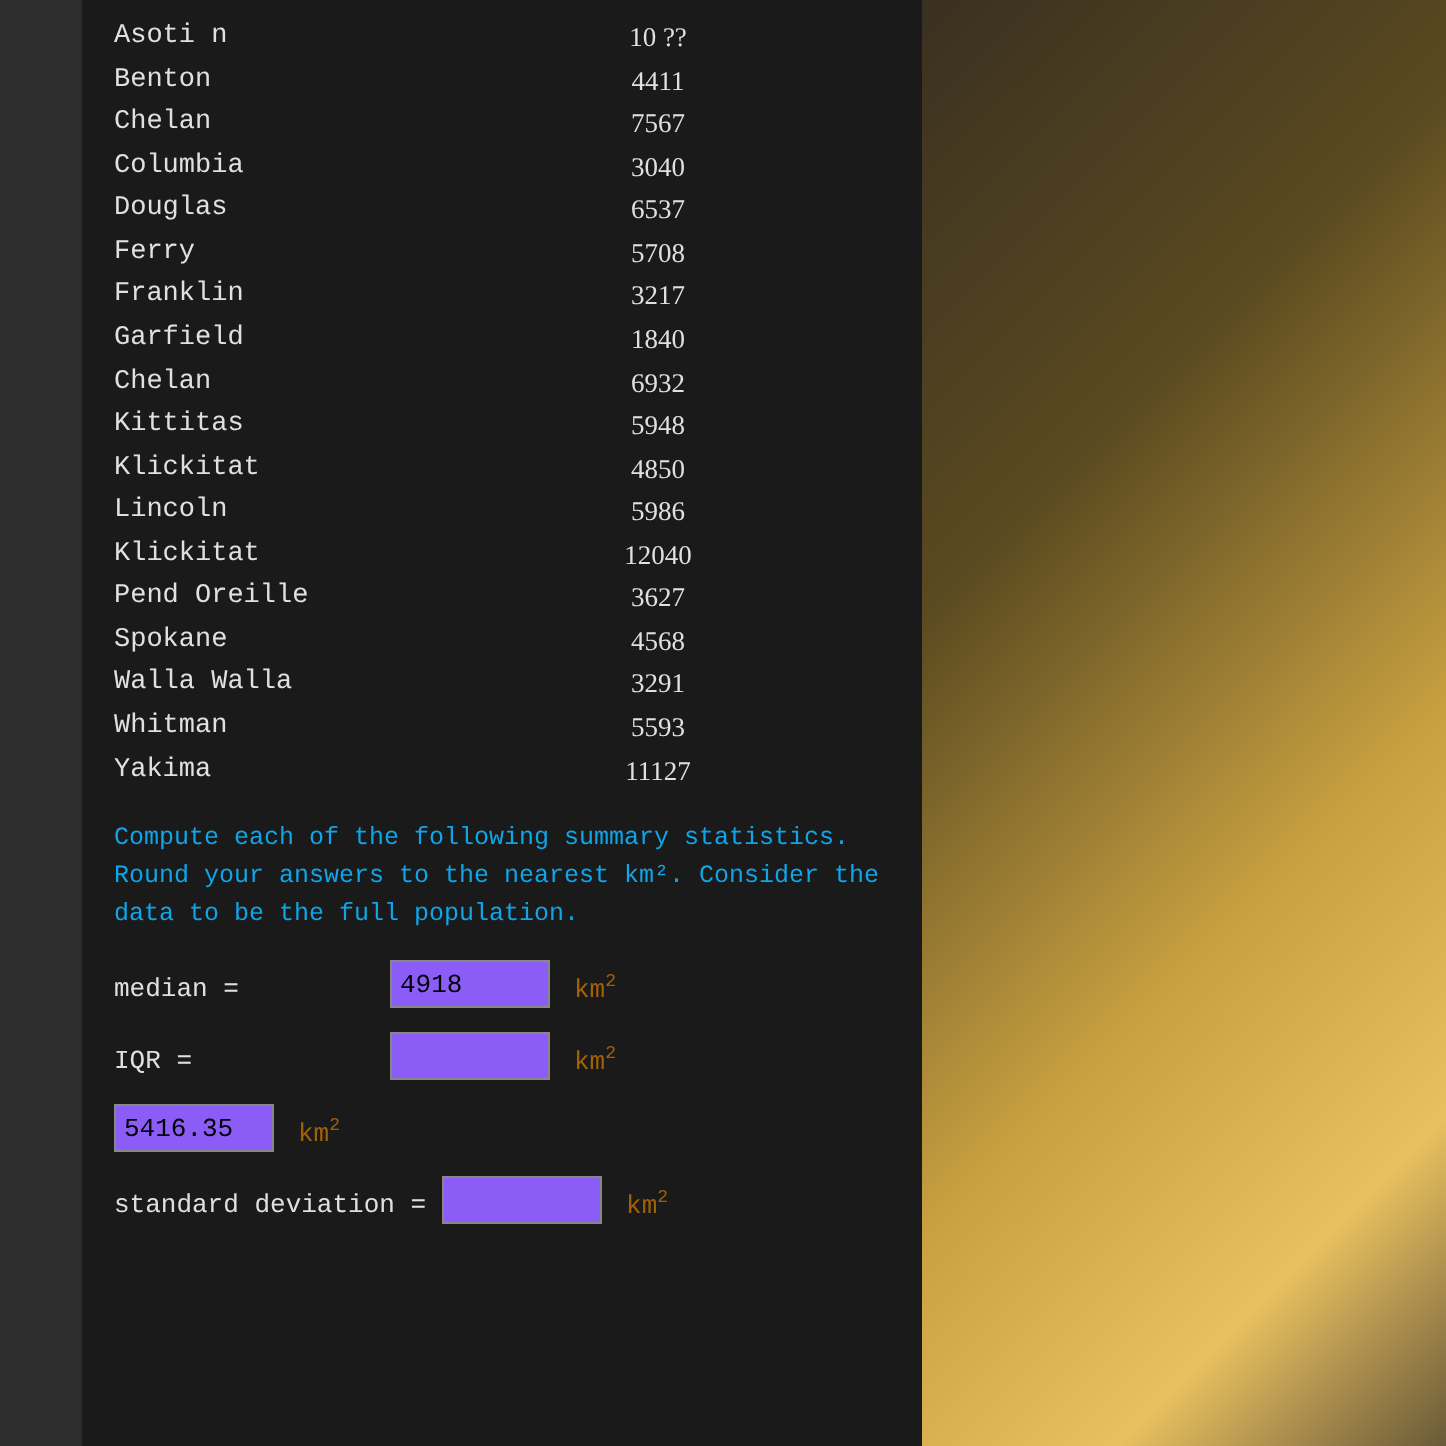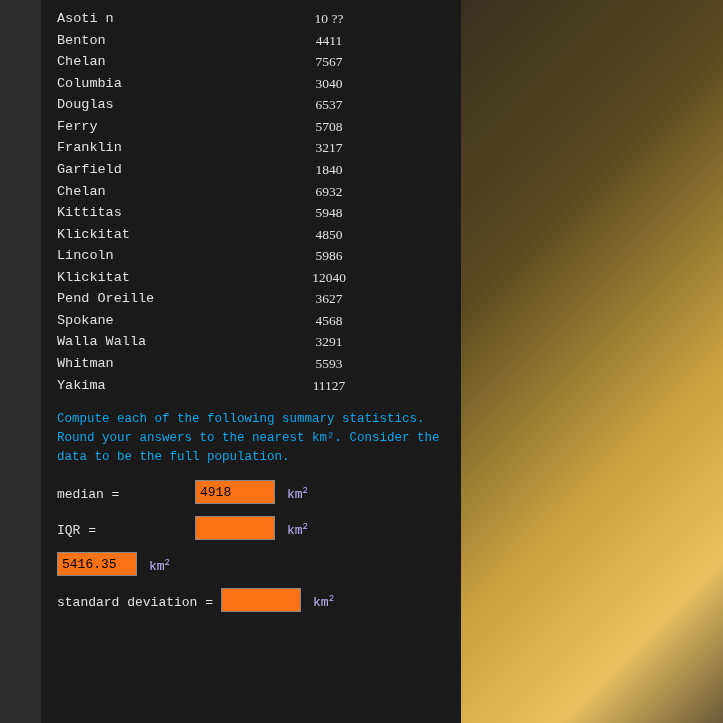--- a/index.html
+++ b/index.html
@@ -78,31 +78,31 @@
       gap: 8px;
     }
     .stat-label {
       font-size: 13px;
       color: #e0e0e0;
       white-space: nowrap;
       min-width: 130px;
     }
     .stat-input {
       border: 1px solid #888;
-      background-color: #f97316;
+      background-color: #8b5cf6;
       color: #000;
       font-family: 'Courier New', Courier, monospace;
       font-size: 13px;
       padding: 2px 4px;
       height: 24px;
       width: 80px;
     }
     .stat-unit {
       font-size: 13px;
-      color: #c4b5fd;
+      color: #a16207;
       margin-left: 4px;
     }
     sup {
       font-size: 9px;
       vertical-align: super;
     }
   </style>
 </head>
 <body>
 

